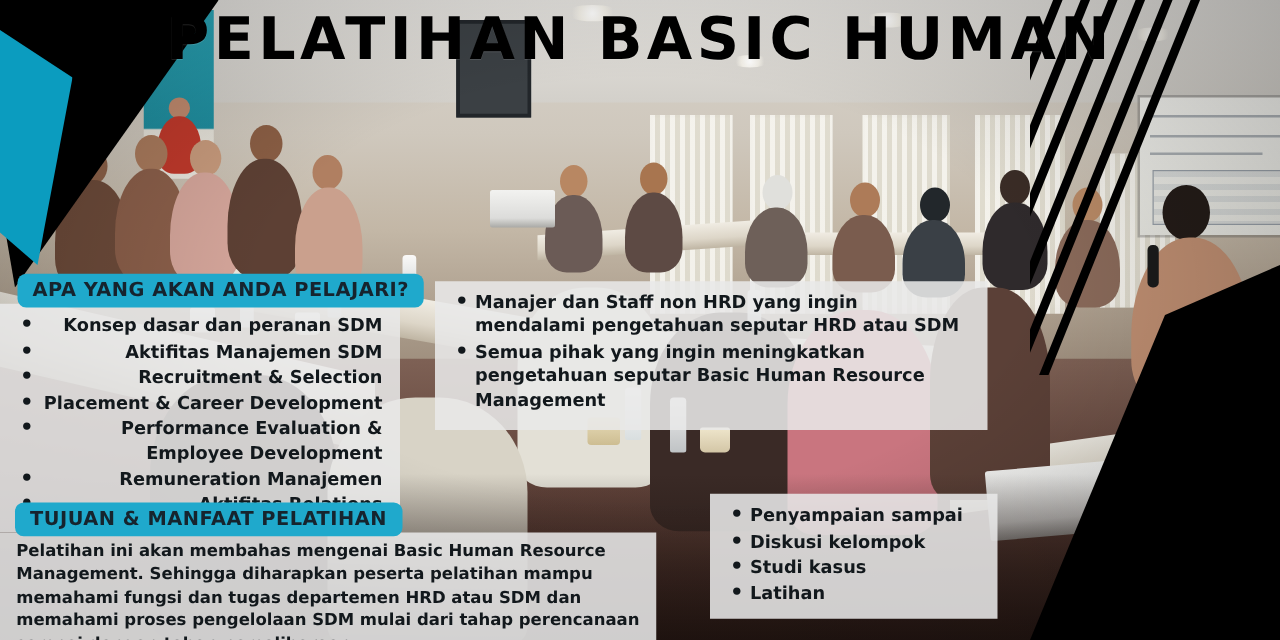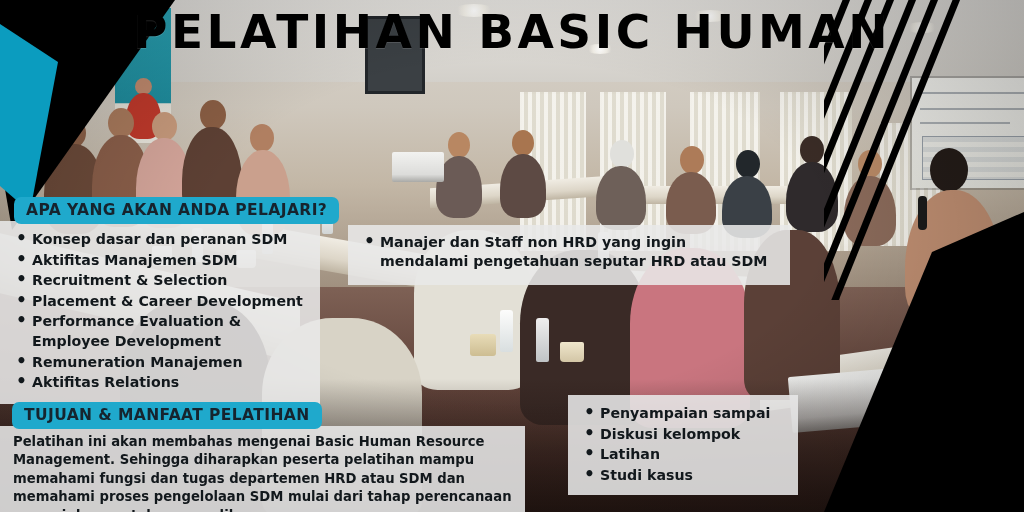--- a/index.html
+++ b/index.html
@@ -167,23 +167,23 @@
     content:"\2022";
     position:absolute; left:2px; top:-1px;
     font-size:17px; line-height:inherit;
   }
   .panel p {
     color:#12181c; font-weight:700;
     font-family:"DejaVu Sans", sans-serif;
   }
 
   
-  .card-learn { position:absolute; left:0; top:197px; width:320px; z-index:5; }
+  .card-learn { position:absolute; left:0; top:219px; width:320px; z-index:5; }
   .card-learn .badge { margin-left:14px; }
-  .card-learn .panel { margin-top:-3px; padding-top:9px; }
+  .card-learn .panel { margin-top:-3px; padding-top:9px;text-align:right; }
   .card-learn li { font-size:14.2px; line-height:19.6px; margin-bottom:1px; }
 
   
   .card-target { position:absolute; left:348px; top:228px; width:442px; z-index:5; }
   .card-target .badge { margin-left:10px; }
   .card-target .panel { margin-top:-3px; padding-top:8px; padding-bottom:12px; }
   .card-target li { font-size:14.2px; line-height:19.4px; margin-bottom:1px; }
 
   
   .card-goal { position:absolute; left:0; top:402px; width:525px; z-index:5; }
@@ -329,35 +329,36 @@
         <li>Remuneration Manajemen</li>
         <li>Aktifitas Relations</li>
       </ul>
     </div>
   </section>
 
   <section class="card-target">
     <div class="panel">
       <ul>
         <li>Manajer dan Staff non HRD yang ingin mendalami pengetahuan seputar HRD atau SDM</li>
+        <li>Semua pihak yang ingin meningkatkan pengetahuan seputar Basic Human Resource Management</li>
       </ul>
     </div>
   </section>
 
   <section class="card-goal">
     <div class="badge">TUJUAN &amp; MANFAAT PELATIHAN</div>
     <div class="panel">
       <p>Pelatihan ini akan membahas mengenai Basic Human Resource Management. Sehingga diharapkan peserta pelatihan mampu memahami fungsi dan tugas departemen HRD atau SDM dan memahami proses pengelolaan SDM mulai dari tahap perencanaan sampai dengan tahap pemeliharaan.</p>
     </div>
   </section>
 
   <section class="card-method">
     <div class="panel">
       <ul>
         <li>Penyampaian sampai</li>
         <li>Diskusi kelompok</li>
+        <li>Studi kasus</li>
         <li>Latihan</li>
-        <li>Studi kasus</li>
       </ul>
     </div>
   </section>
 
 </div>
 
 </body></html>

